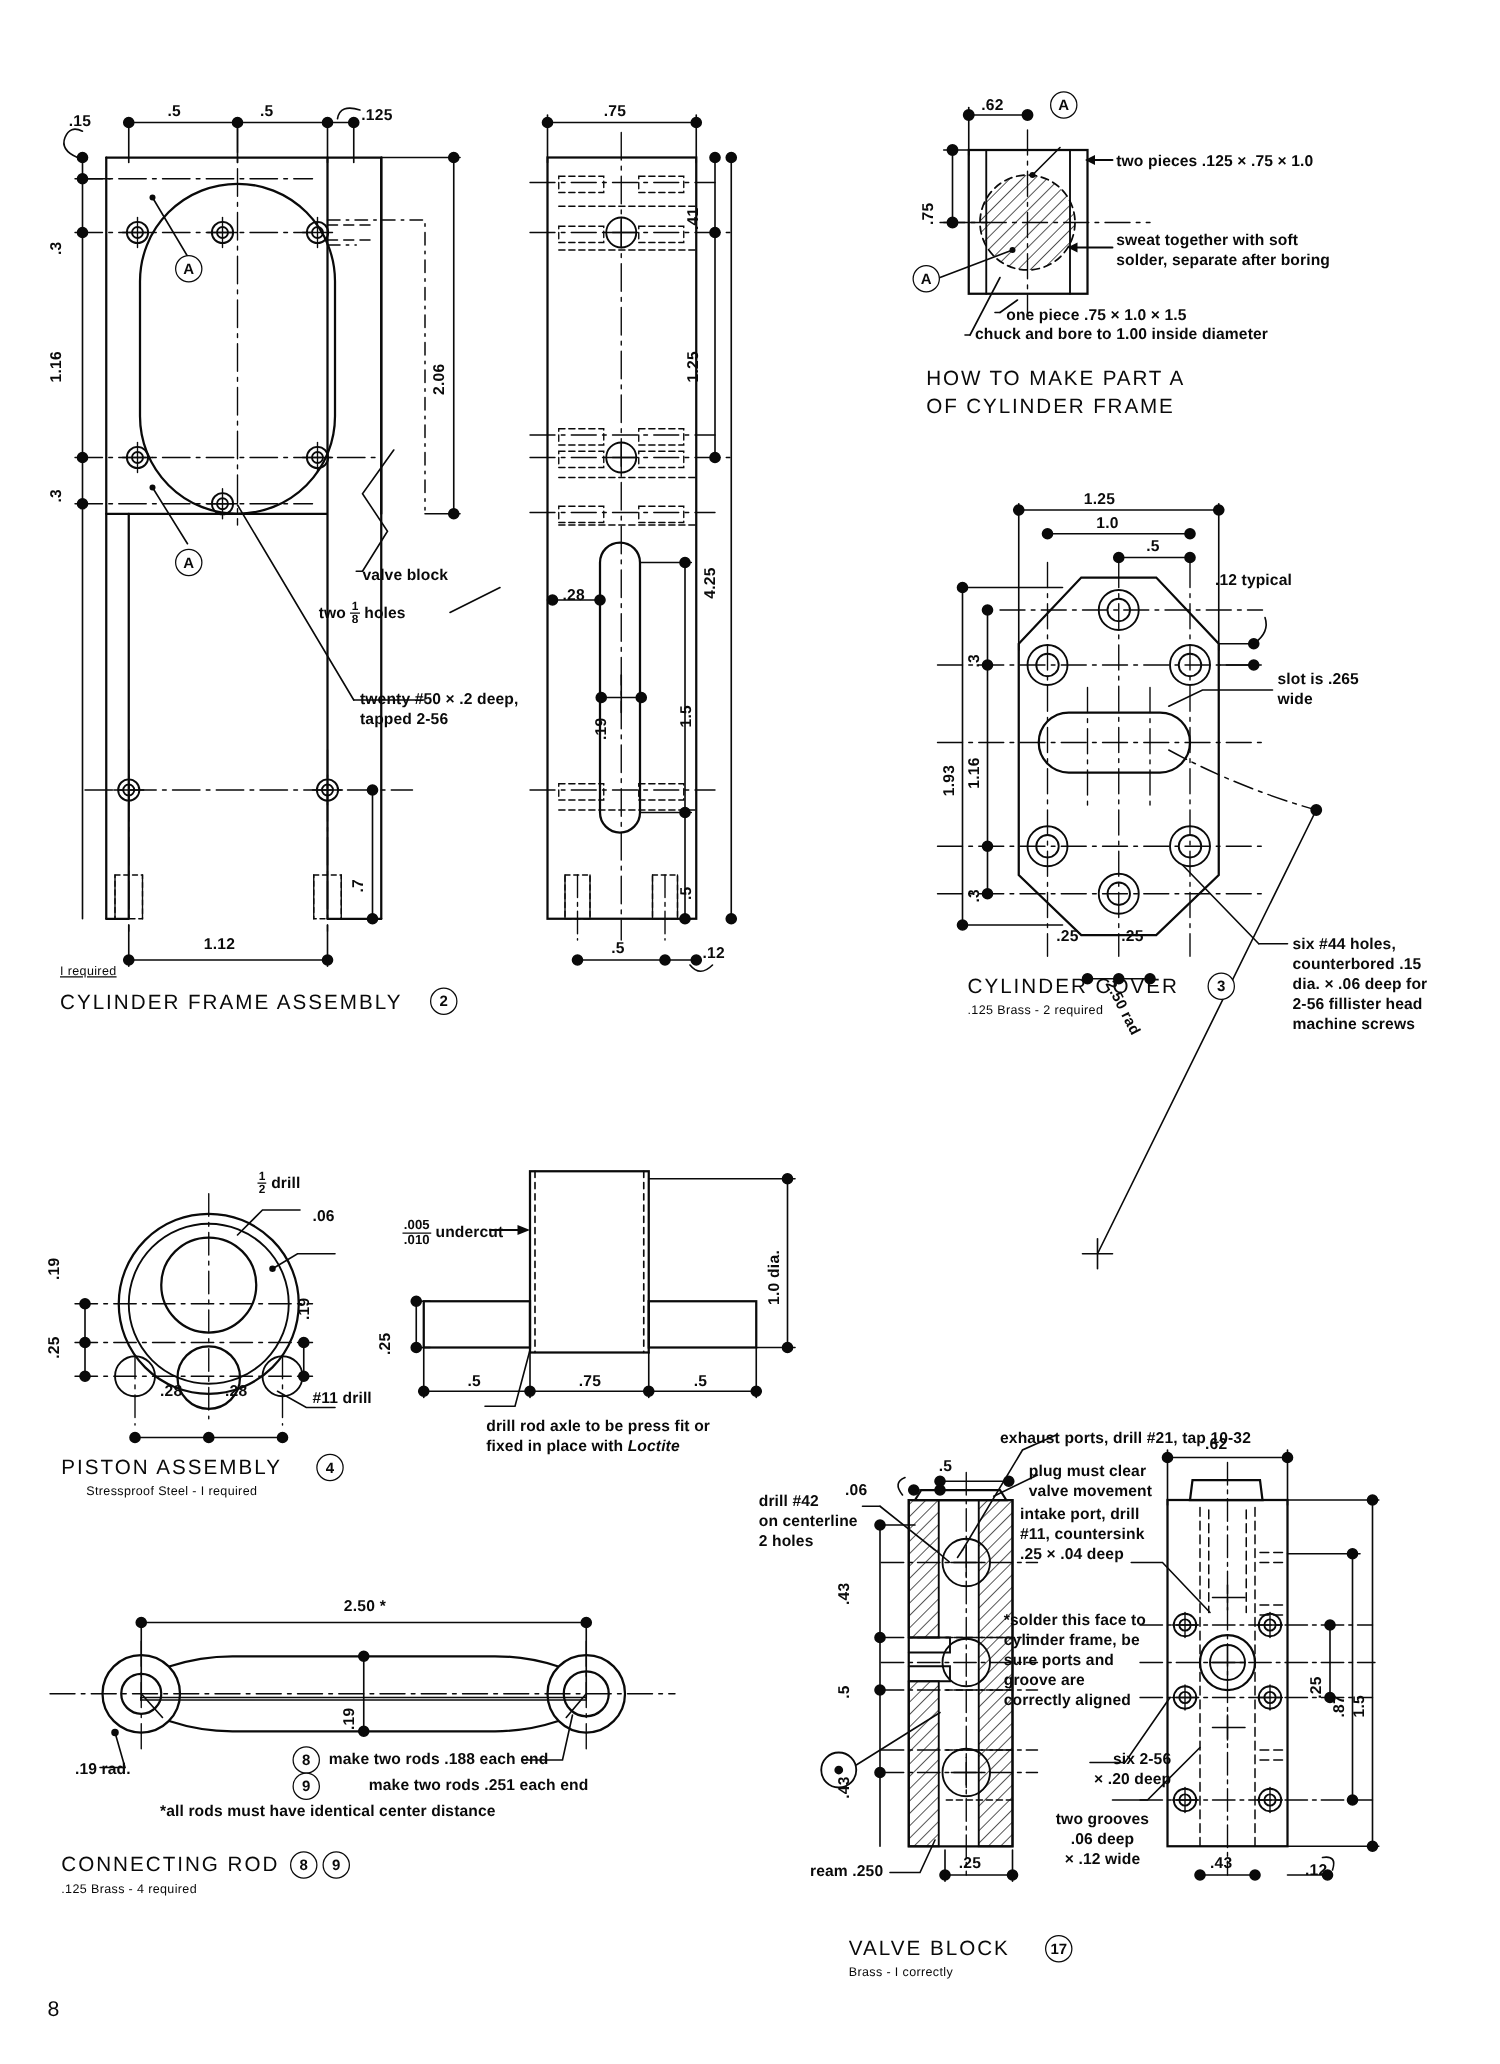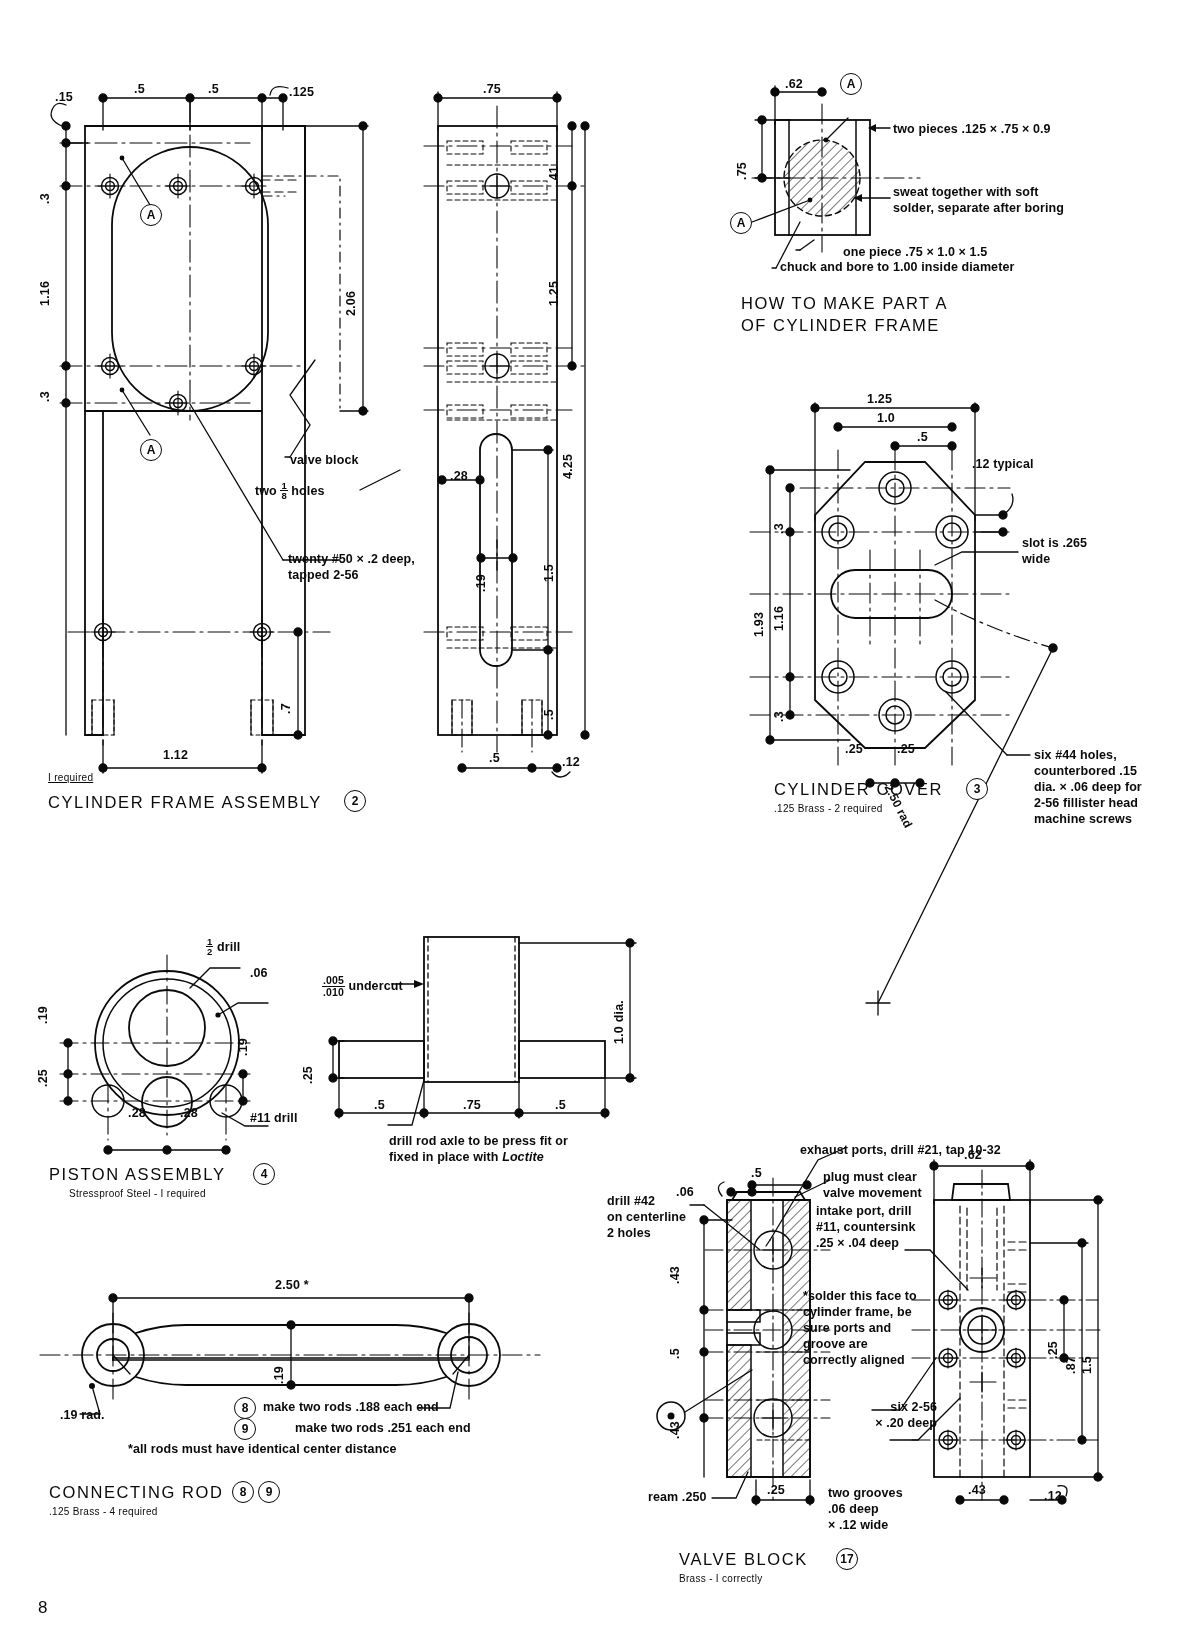--- a/index.html
+++ b/index.html
@@ -812,24 +812,24 @@
 
 <div class="title" style="left:48px; top:793px;">CYLINDER FRAME ASSEMBLY</div>
 <div class="balloon" style="left:344px; top:790px;">2</div>
 <div class="subtitle" style="left:48px; top:772px;text-decoration:underline;">I required</div>
 
 <div class="dim" style="left:785px; top:77px;">.62</div>
 <div class="dim vert" style="left:749px; top:166px;">.75</div>
 <div class="balloon" style="left:840px; top:73px;">A</div>
 <div class="balloon" style="left:730px; top:212px;">A</div>
 
-<div class="note" style="left:893px; top:121px;">two pieces .125 × .75 × 0.9</div>
+<div class="note" style="left:893px; top:121px;">two pieces .125 × .75 × 1.0</div>
 <div class="note" style="left:893px; top:184px;">sweat together with soft
 solder, separate after boring</div>
-<div class="note" style="left:805px; top:244px;margin-left:38px;">one piece .75 × 1.0 × 1.5</div>
+<div class="note" style="left:805px; top:244px;">one piece .75 × 1.0 × 1.5</div>
 <div class="note" style="left:780px; top:259px;">chuck and bore to 1.00 inside diameter</div>
 
 <div class="headline" style="left:741px; top:292px;">HOW TO MAKE PART A
 OF CYLINDER FRAME</div>
 
 <div class="dim" style="left:867px; top:392px;">1.25</div>
 <div class="dim" style="left:877px; top:411px;">1.0</div>
 <div class="dim" style="left:917px; top:430px;">.5</div>
 <div class="dim vert" style="left:766px; top:623px;">1.93</div>
 <div class="dim vert" style="left:786px; top:617px;">1.16</div>
@@ -892,21 +892,21 @@
 valve movement</div>
 <div class="note" style="left:816px; top:1203px;">intake port, drill<br>#11, countersink<br>.25 × .04 deep</div>
 <div class="note" style="left:803px; top:1288px;">*solder this face to
 cylinder frame, be
 sure ports and
 groove are
 correctly aligned</div>
 <div class="note" style="left:607px; top:1193px; text-align:left; width:90px;">drill #42<br>on centerline<br>2 holes</div>
 <div class="note" style="left:845px; top:1399px; text-align:right; width:92px;">six 2-56
 × .20 deep</div>
-<div class="note" style="left:828px; top:1447px; text-align:left; width:108px;margin-top:38px;">two grooves
+<div class="note" style="left:828px; top:1447px; text-align:center; width:108px;">two grooves
 .06 deep
 × .12 wide</div>
 <div class="note" style="left:648px; top:1489px;">ream .250</div>
 
 <div class="dim" style="left:751px; top:1166px;">.5</div>
 <div class="dim" style="left:676px; top:1185px;">.06</div>
 <div class="dim vert" style="left:682px; top:1270px;">.43</div>
 <div class="dim vert" style="left:682px; top:1345px;">.5</div>
 <div class="dim vert" style="left:682px; top:1425px;">.43</div>
 <div class="dim" style="left:767px; top:1483px;">.25</div>

